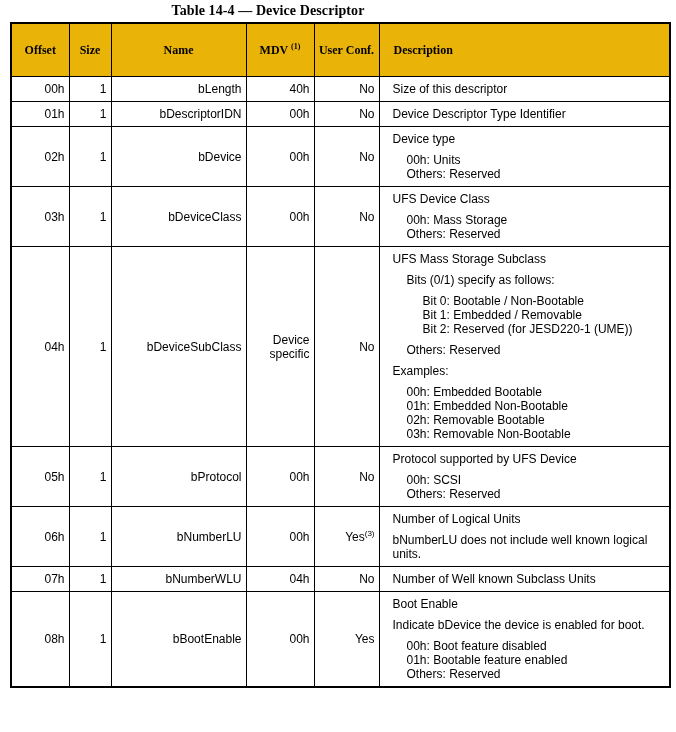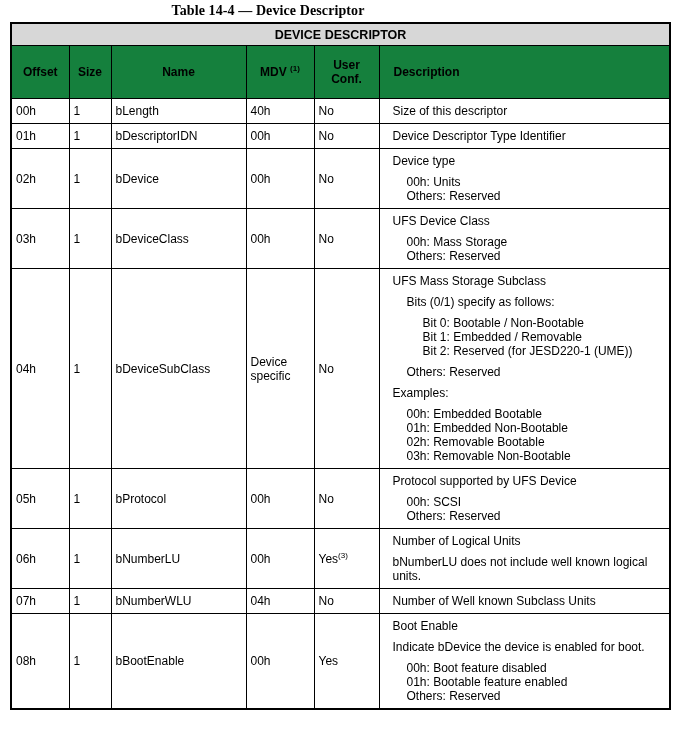--- a/index.html
+++ b/index.html
@@ -45,27 +45,28 @@
     font-weight: bold;
     text-align: center;
     font-size: 12.5px;
     padding: 3px 4px;
     height: 15px;
   }
   tr.header-row th {
     font-weight: bold;
     text-align: center;
     height: 42px;
-    background: #15803d;
+    background: #eab308;
+    font-family: Liberation Serif, serif;
   }
   tr.header-row th.h-desc {
     text-align: left;
     padding-left: 14px;
   }
-  td.c { text-align: left; }
+  td.c { text-align: right; }
   td.desc {
     text-align: left;
     padding-left: 13px;
     padding-right: 6px;
   }
   .desc .line { }
   .desc .ind1 { padding-left: 14px; }
   .desc .ind2 { padding-left: 30px; }
   .desc .gap { margin-top: 7px; }
   sup.fn {
@@ -84,23 +85,20 @@
   <table class="desc-table">
     <colgroup>
       <col class="c-offset">
         <col class="c-size">
         <col class="c-name">
       <col class="c-mdv">
         <col class="c-user">
         <col class="c-desc">
     </colgroup>
     <tbody>
-      <tr class="banner-row">
-        <td colspan="6">DEVICE DESCRIPTOR</td>
-      </tr>
       <tr class="header-row">
         <th>Offset</th>
         <th>Size</th>
         <th>Name</th>
         <th><span>MDV</span> <sup class="fn">(1)</sup></th>
         <th>User Conf.</th>
         <th class="h-desc">Description</th>
       </tr>
 
     <tr>

